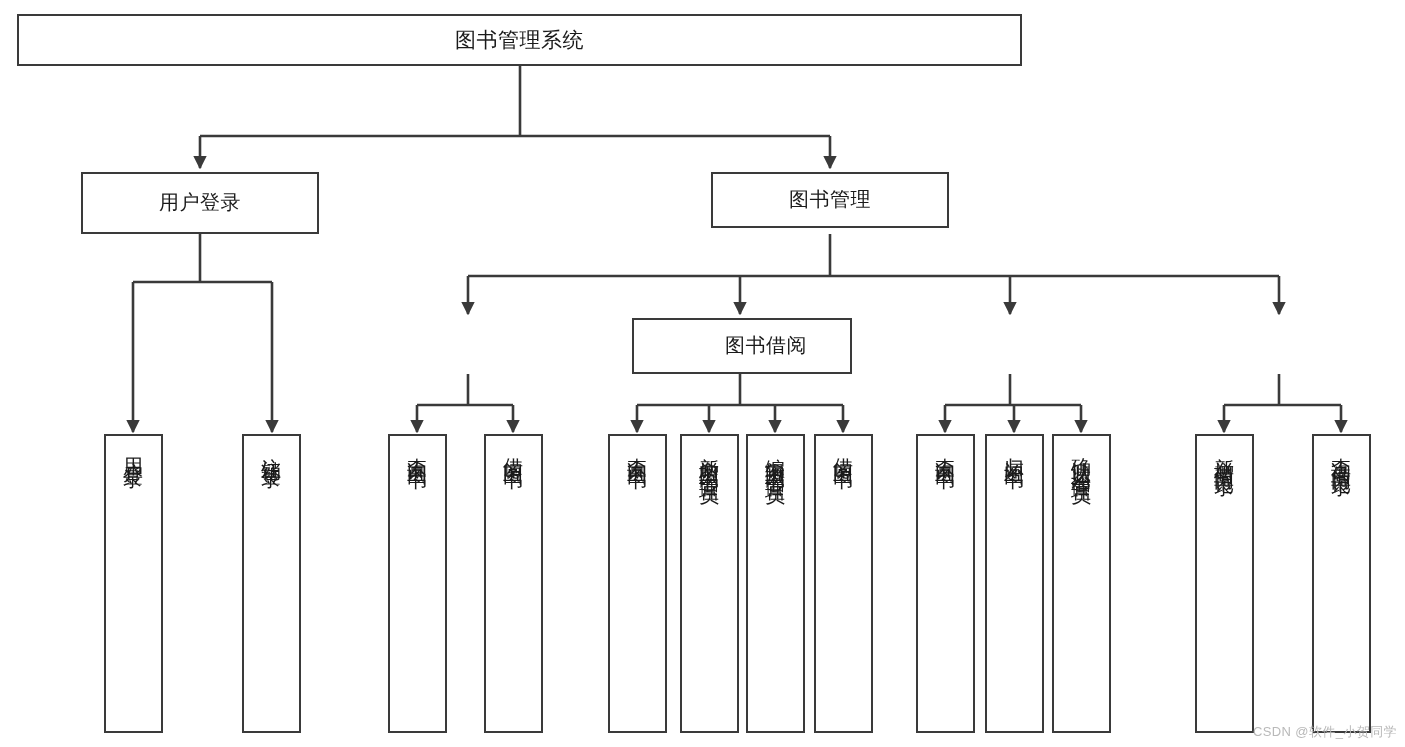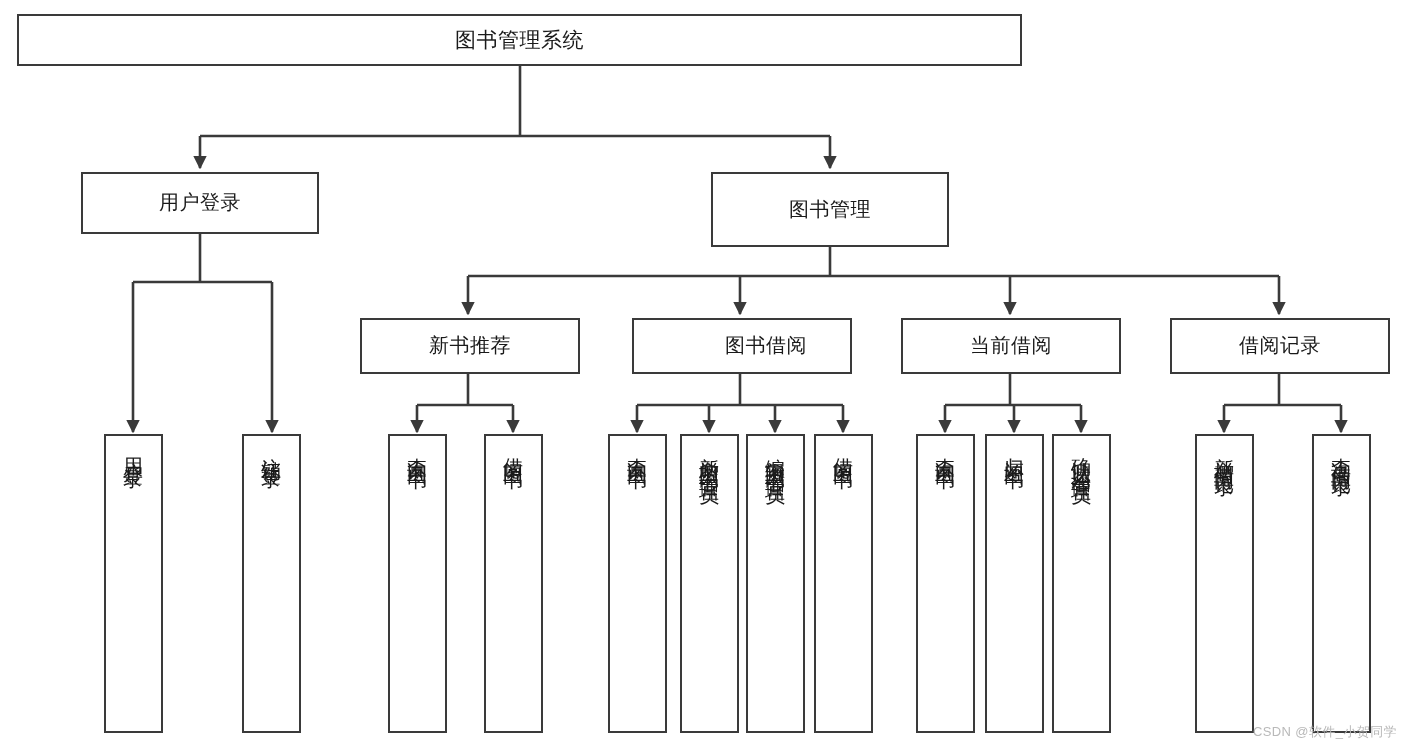--- a/index.html
+++ b/index.html
@@ -127,35 +127,26 @@
     </g>
   </svg>
 
   <div class="node root" style="left:17px; top:14px; width:1005px; height:52px;">
     <span class="node-label">图书管理系统</span>
   </div>
 
   <div class="node lvl1" style="left:81px; top:172px; width:238px; height:62px;">
     <span class="node-label">用户登录</span>
   </div>
-  <div class="node lvl1" style="left:711px; top:172px; width:238px; height:75px;">
+  <div class="node lvl1" style="left:711px; top:172px; width:238px; height:56px;">
     <span class="node-label">图书管理</span>
   </div>
 
-  <div class="node lvl2" style="left:360px; top:318px; width:220px; height:56px;">
-    <span class="node-label">新书推荐</span>
-  </div>
   <div class="node lvl2" style="left:632px; top:318px; width:220px; height:56px;padding-left:48px;">
     <span class="node-label">图书借阅</span>
-  </div>
-  <div class="node lvl2" style="left:901px; top:318px; width:220px; height:56px;">
-    <span class="node-label">当前借阅</span>
-  </div>
-  <div class="node lvl2" style="left:1170px; top:318px; width:220px; height:56px;">
-    <span class="node-label">借阅记录</span>
   </div>
 
   <div class="node leaf" style="left:104px; top:434px; width:59px; height:299px;">
     <span class="node-label">用户登录</span>
   </div>
   <div class="node leaf" style="left:242px; top:434px; width:59px; height:299px;">
     <span class="node-label">注销登录</span>
   </div>
 
   <div class="node leaf" style="left:388px; top:434px; width:59px; height:299px;">

